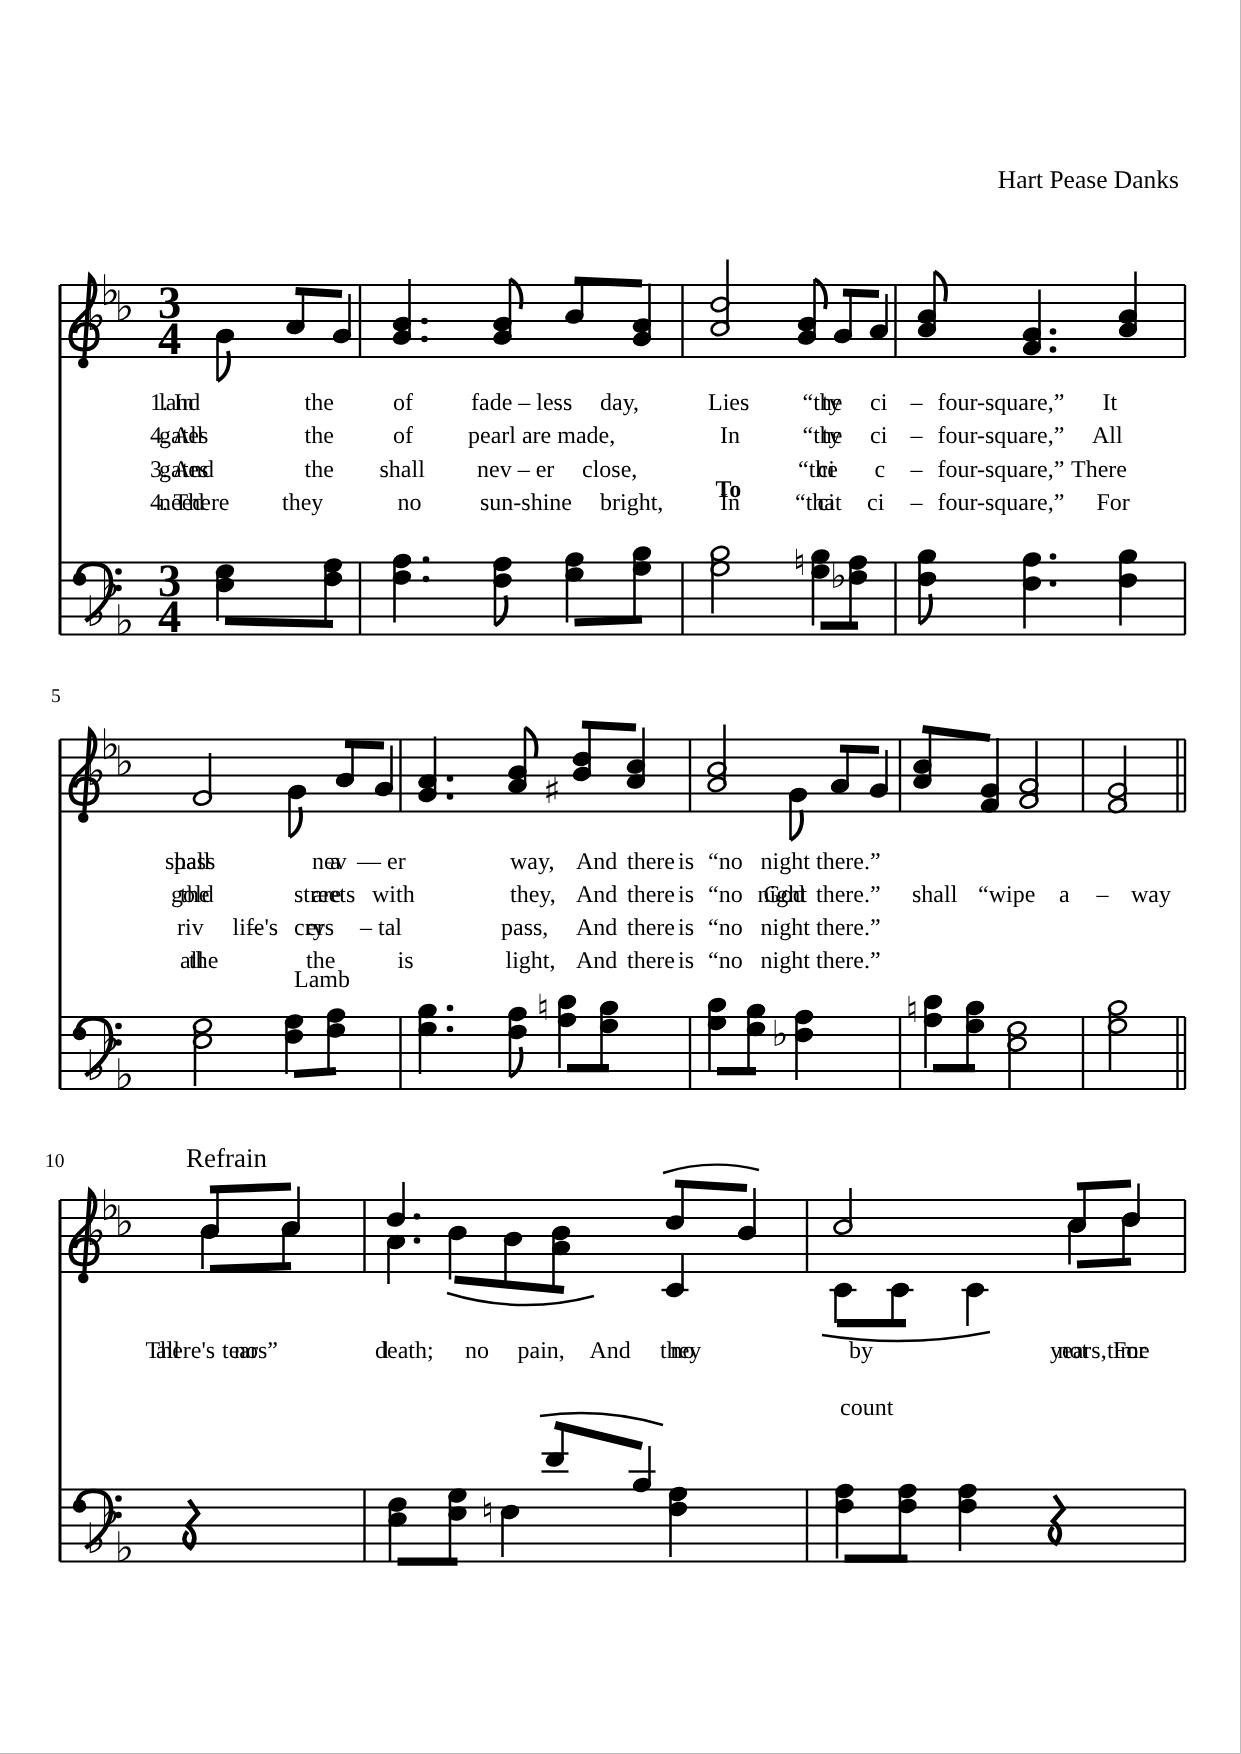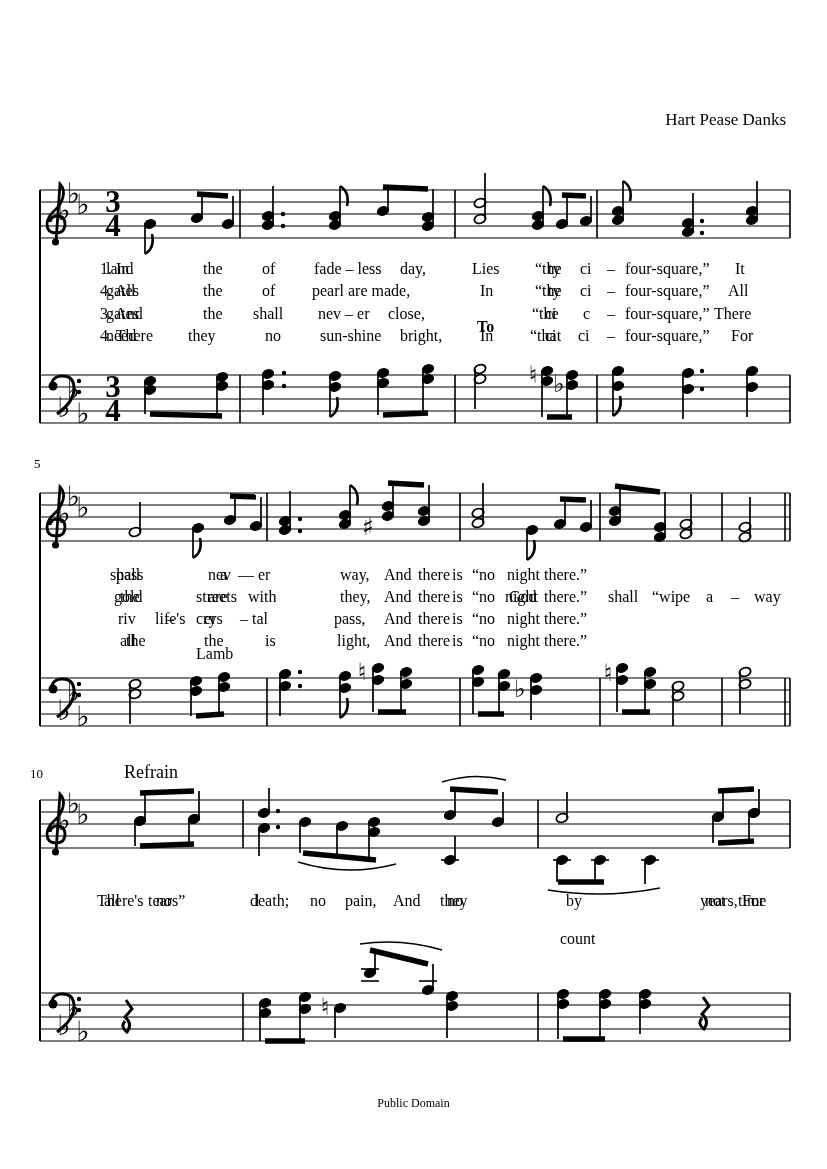--- a/index.html
+++ b/index.html
@@ -550,14 +550,13 @@
       <span class="lyric" style="left: 440px; top: 893px;">they</span>
       <span class="lyric" style="left: 447px; top: 893px;">no</span>
       <span class="lyric" style="left: 560px; top: 931px;">count</span>
       <span class="lyric" style="left: 566px; top: 893px;">by</span>
       <span class="lyric" style="left: 700px; top: 893px;">years,</span>
       <span class="lyric" style="left: 705px; top: 893px;">not</span>
       <span class="lyric" style="left: 742px; top: 893px;">For</span>
       <span class="lyric" style="left: 738px; top: 893px;">time</span>
     </div>
 
-  <div class="footer">Public Domain</div>
 </div>
 
 </body></html>

